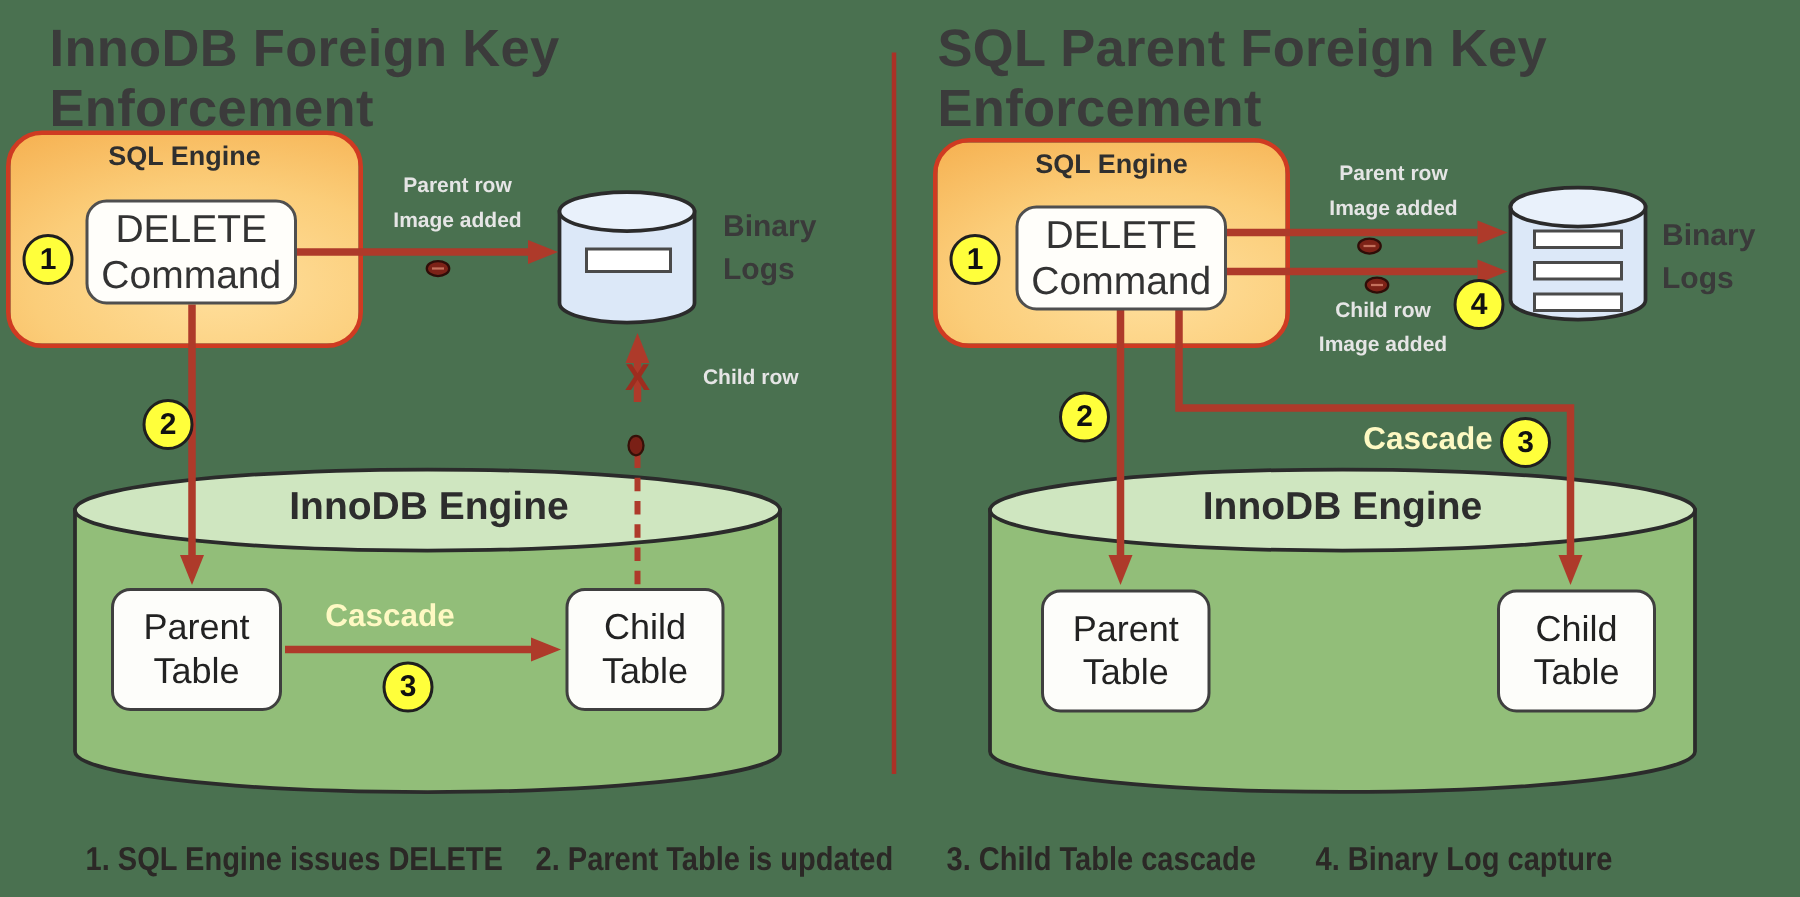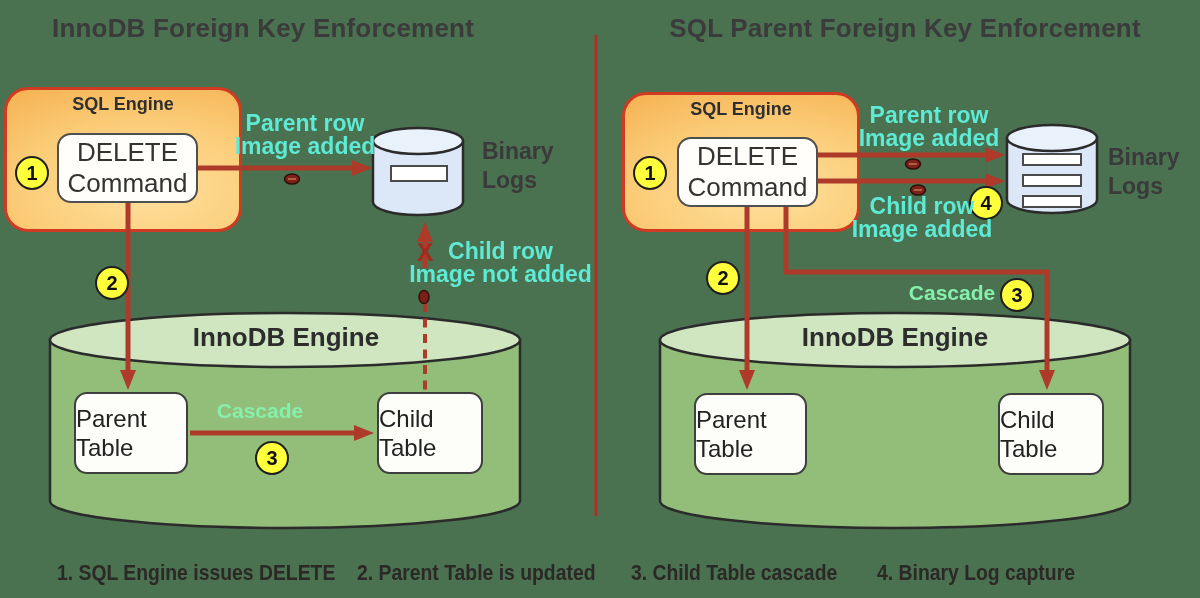--- a/index.html
+++ b/index.html
@@ -1,56 +1,56 @@
 <!DOCTYPE html>
 <html><head>
 <meta charset="utf-8">
 <style>
   html,body{margin:0;padding:0;}
   .canvas{
     position:relative;width:1200px;height:598px;background:#4a7150;
     overflow:hidden;font-family:"Liberation Sans",sans-serif;
   }
   .title{
-    position:absolute;text-align:center;font-size:26px;font-weight:700;
+    position:absolute;font-size:35px;font-weight:700;
     color:#3b3b3b;z-index:3;letter-spacing:0.2px;
   }
   .sql-box{
     position:absolute;box-sizing:border-box;border:3px solid #cf3a22;border-radius:24px;
     background:radial-gradient(135% 120% at 60% 72%, #ffe09e 0%, #fbcd79 40%, #f6b354 72%, #f09f38 100%);
     z-index:1;
   }
   .engine-label{
     position:absolute;font-size:18px;font-weight:700;color:#2f2f2f;
     text-align:center;z-index:3;
   }
   .cmd-box{
     position:absolute;box-sizing:border-box;background:#fffefa;border:2.5px solid #4f4f4f;
     border-radius:14px;display:flex;flex-direction:column;align-items:center;justify-content:center;
     font-size:26px;line-height:31px;color:#333;text-align:center;z-index:3;
   }
   .table-box{
     position:absolute;box-sizing:border-box;background:#fdfdfa;border:2.5px solid #3f3f3f;
-    border-radius:13px;display:flex;flex-direction:column;align-items:flex-start;justify-content:center;
+    border-radius:13px;display:flex;flex-direction:column;align-items:center;justify-content:center;
     font-size:24px;line-height:29px;color:#222;text-align:center;z-index:3;
   }
   .badge{
     position:absolute;width:34px;height:34px;box-sizing:border-box;border-radius:50%;
     background:#ffff3b;border:2px solid #1f1f1f;display:flex;align-items:center;justify-content:center;
     font-size:20px;font-weight:700;color:#111;z-index:3;
   }
   .conn-label{
-    position:absolute;text-align:center;font-size:23px;font-weight:700;
-    line-height:23px;color:#5eead4;z-index:3;
+    position:absolute;text-align:center;font-size:14px;font-weight:700;
+    line-height:23px;color:#e5e5e5;z-index:3;
   }
   .cascade-label{
-    position:absolute;text-align:center;font-size:21px;font-weight:700;color:#86efac;z-index:3;
+    position:absolute;text-align:center;font-size:21px;font-weight:700;color:#fef9c3;z-index:3;
   }
   .binlog-label{
-    position:absolute;font-size:23px;font-weight:700;color:#3a3a3a;line-height:29px;z-index:3;
+    position:absolute;font-size:20px;font-weight:700;color:#3a3a3a;line-height:29px;z-index:3;
   }
   .innodb-label{
     position:absolute;text-align:center;font-size:26px;font-weight:700;color:#2d2d2d;z-index:3;
   }
   .x-mark{
     position:absolute;text-align:center;font-size:25px;font-weight:700;color:#9e2d1f;z-index:3;
   }
   .legend-item{
     position:absolute;top:560px;font-size:22px;font-weight:700;color:#2b2826;
     white-space:nowrap;transform:scaleX(0.88);transform-origin:left center;z-index:3;
@@ -126,21 +126,20 @@
   <div class="badge" style="left:15px;top:156px;">1</div>
   <div class="badge" style="left:95px;top:266px;">2</div>
   <div class="badge" style="left:255px;top:441px;">3</div>
 
   <div class="conn-label" style="left:215px;top:112px;width:180px;">
     <span>Parent row</span><br>
     <span>Image added</span>
   </div>
   <div class="conn-label" style="left:408px;top:240px;width:185px;">
     <span>Child row</span><br>
-    <span>Image not added</span>
   </div>
   <div class="x-mark" style="left:411px;top:238px;width:28px;">X</div>
 
   <div class="binlog-label" style="left:482px;top:137px;">
     <span>Binary</span><br>
     <span>Logs</span>
   </div>
 
   <div class="innodb-label" style="left:136px;top:322px;width:300px;">InnoDB Engine</div>
 

